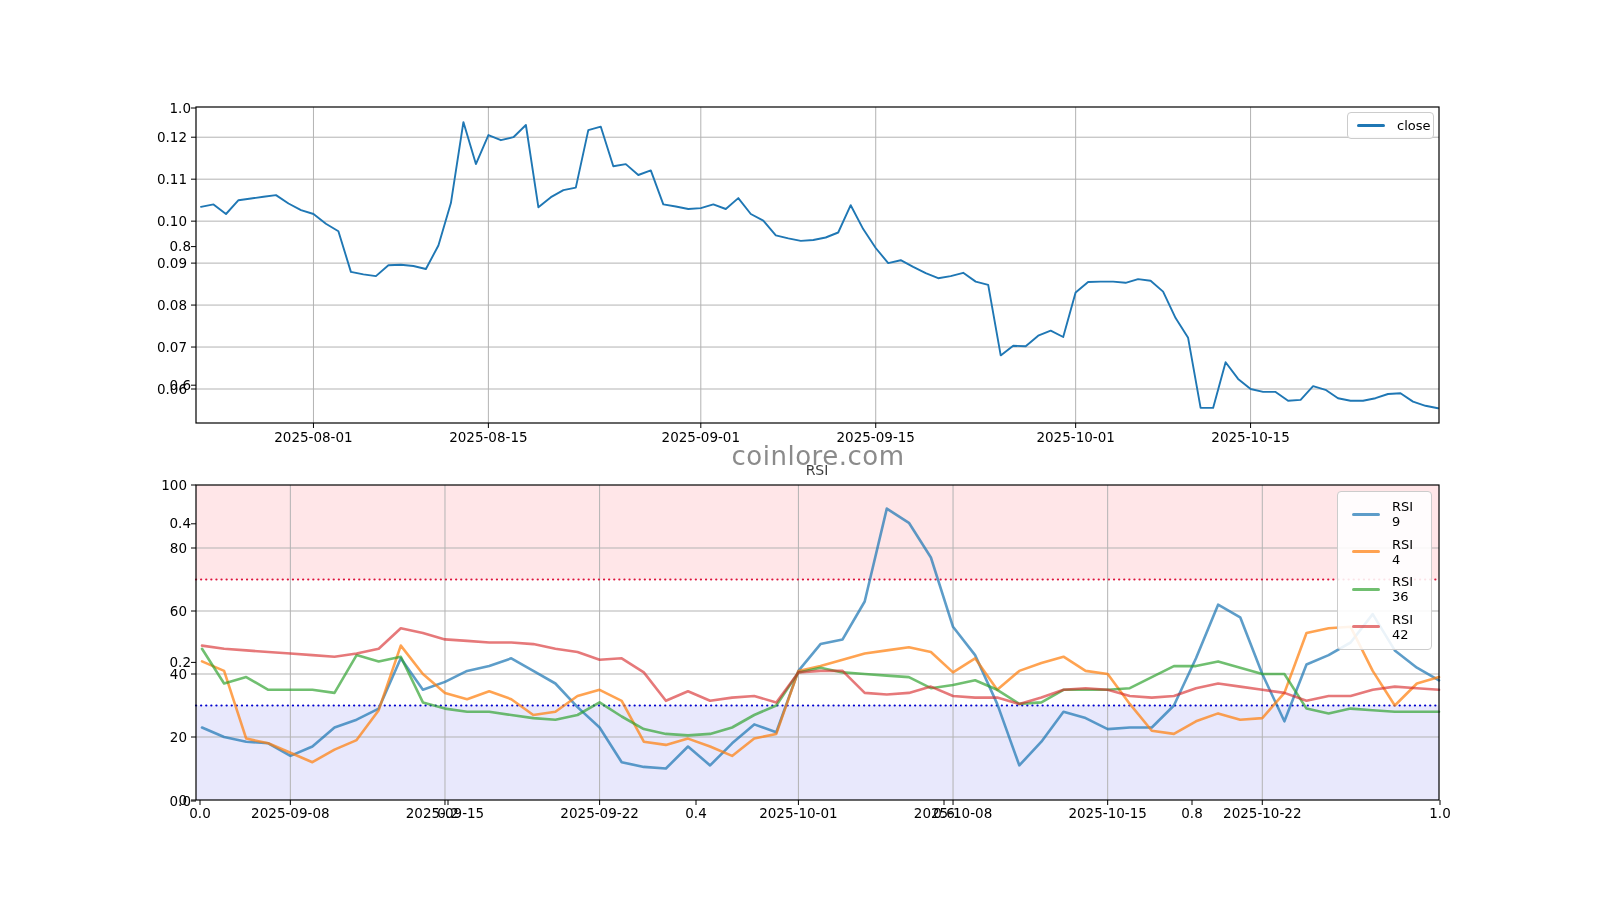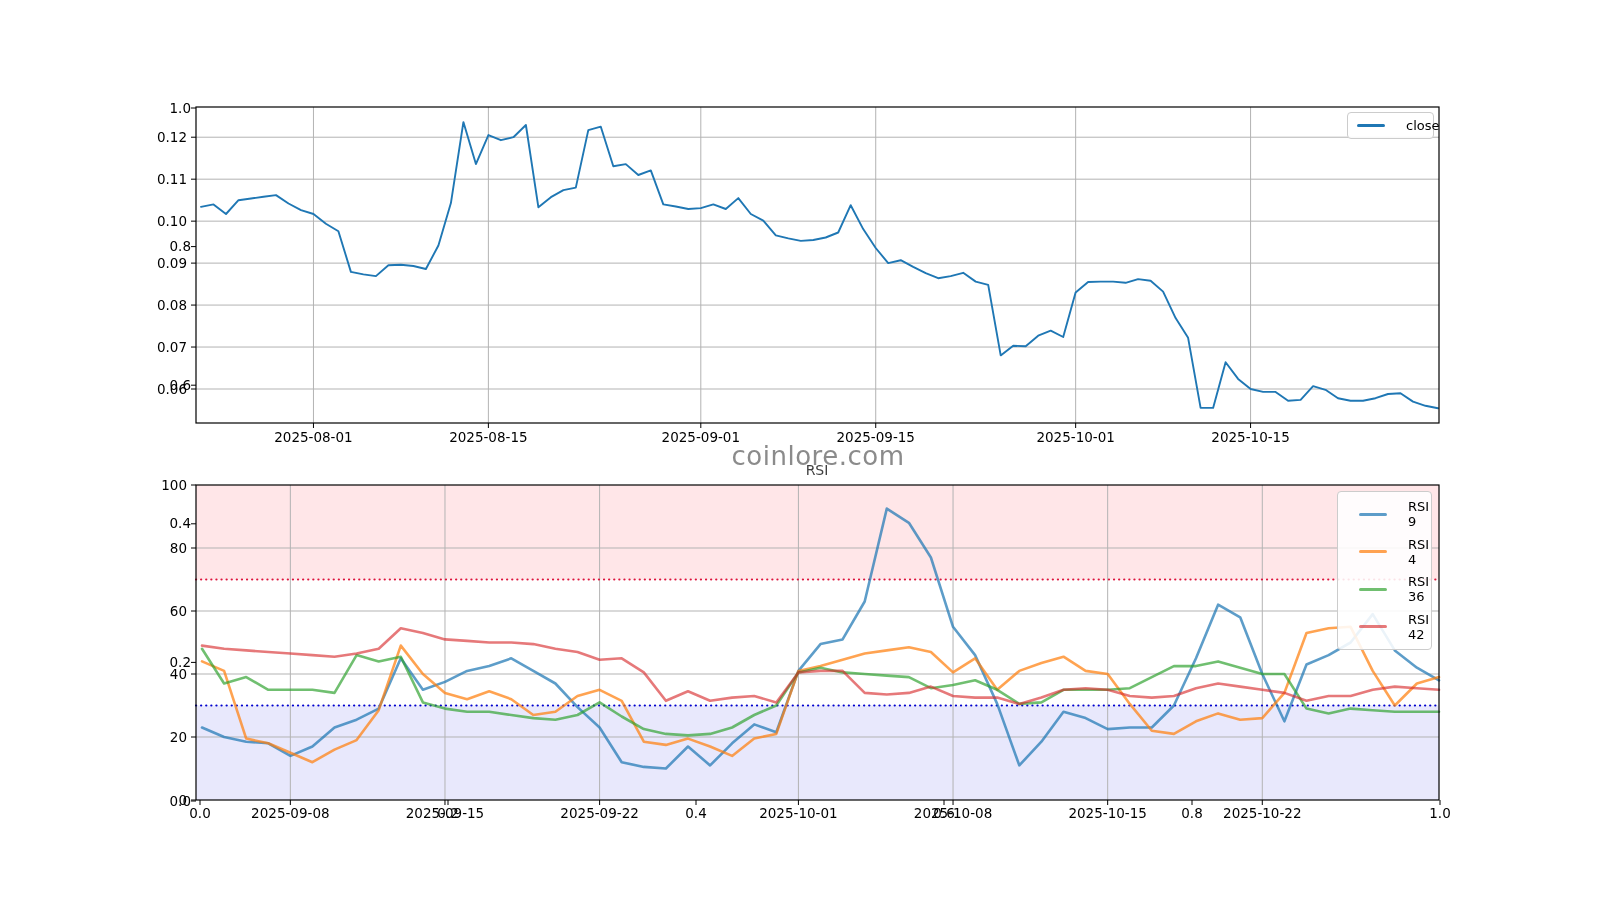--- a/index.html
+++ b/index.html
@@ -7,22 +7,22 @@
           font-family:"DejaVu Sans","Liberation Sans",sans-serif;}
   #plot{position:absolute;left:0;top:0;}
   #plot text{font-family:"DejaVu Sans","Liberation Sans",sans-serif;font-size:13.5px;fill:#000;}
   .watermark{position:absolute;left:818px;top:441px;transform:translateX(-50%);
              font-size:26px;letter-spacing:0.5px;white-space:nowrap;}
   .rsi-title{position:absolute;left:817px;top:462px;transform:translateX(-50%);
              font-size:14px;color:#404040;white-space:nowrap;}
   .legend{position:absolute;background:rgba(255,255,255,0.88);border:1px solid #cccccc;
           border-radius:4px;font-size:13px;color:#000;box-sizing:border-box;}
   .legend-price{left:1347px;top:112px;width:87px;height:27px;display:flex;align-items:center;padding:0 9px;}
-  .legend-rsi{left:1337px;top:491px;width:95px;padding:7px 21px;display:flex;flex-direction:column;gap:7.5px;}
-  .lrow{display:flex;align-items:center;gap:21px;}
+  .legend-rsi{left:1337px;top:491px;width:95px;padding:7px 14px;display:flex;flex-direction:column;gap:7.5px;}
+  .lrow{display:flex;align-items:center;gap:12px;}
   .swatch{width:28px;height:3px;border-radius:2px;flex:0 0 auto;}
 </style>
 </head>
 <body>
 
 <div class="figure">
   <svg id="plot" width="1600" height="900" viewBox="0 0 1600 900">
       <line x1="313.45454545454544" y1="107" x2="313.45454545454544" y2="423" stroke="#b3b3b3" stroke-width="1"></line>
       <line x1="488.3838383838384" y1="107" x2="488.3838383838384" y2="423" stroke="#b3b3b3" stroke-width="1"></line>
       <line x1="700.7979797979798" y1="107" x2="700.7979797979798" y2="423" stroke="#b3b3b3" stroke-width="1"></line>

